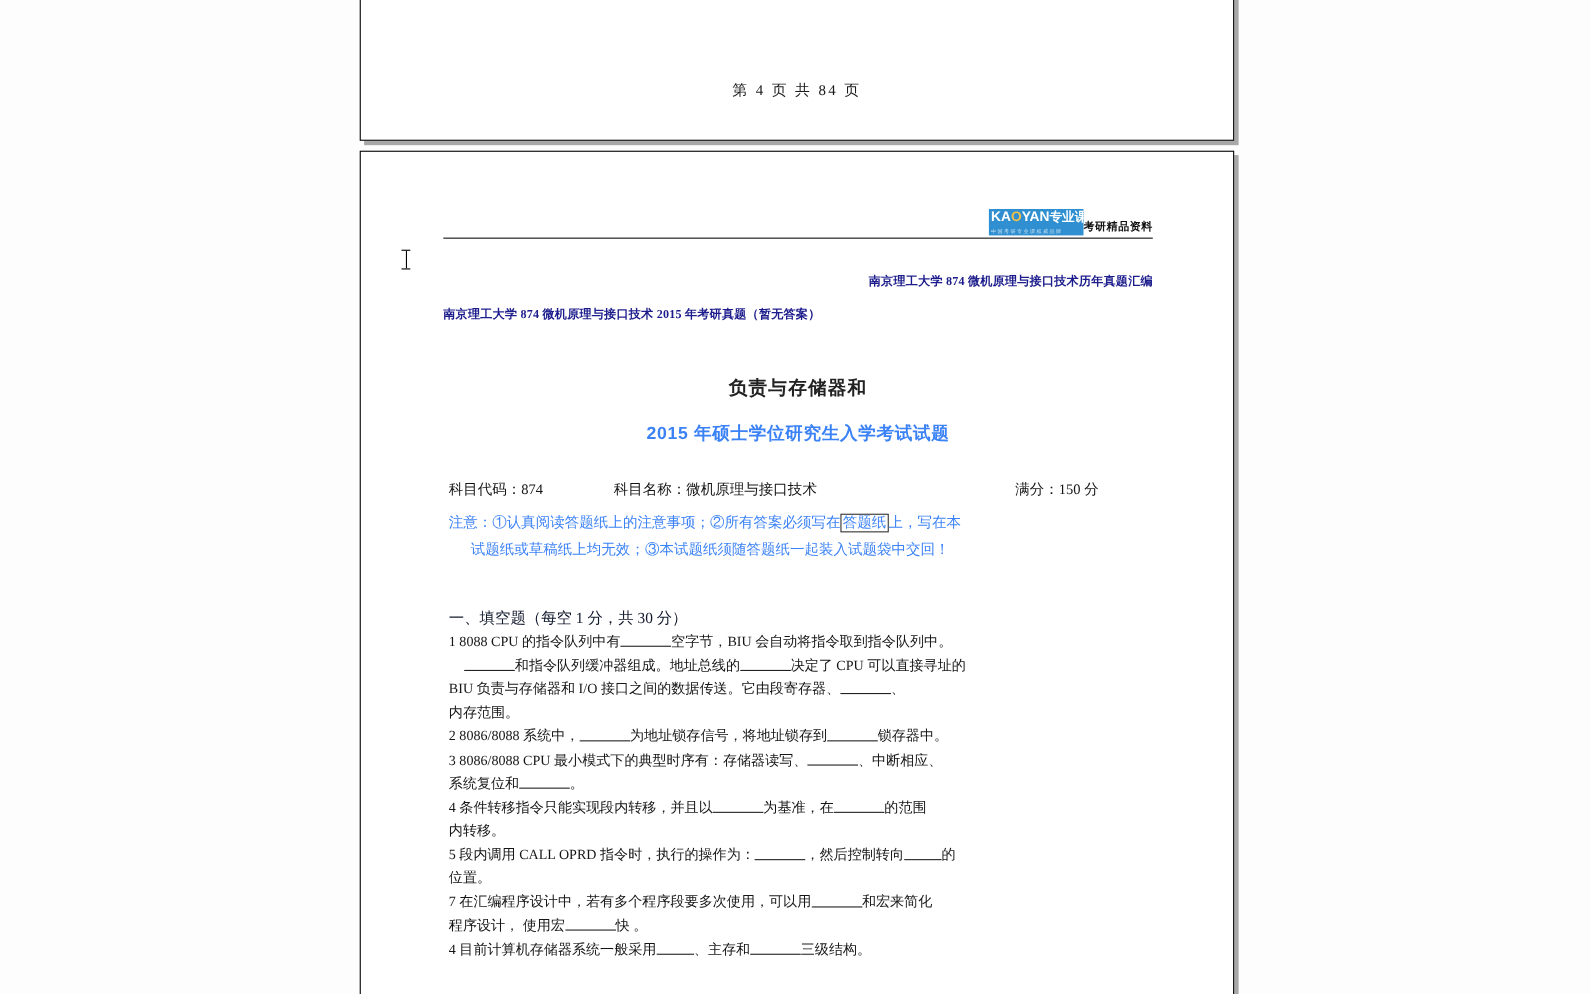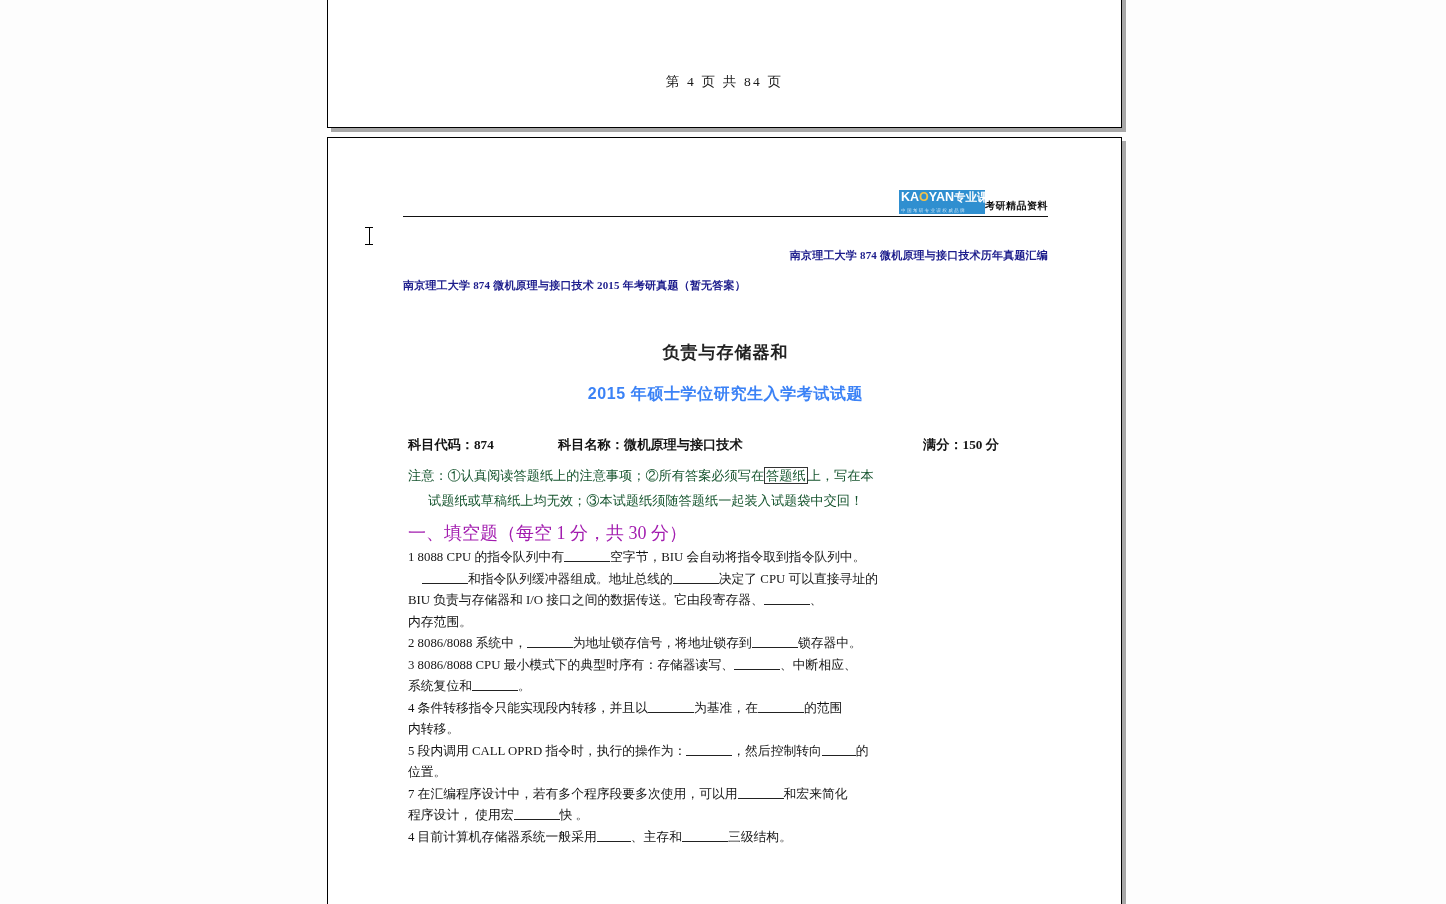--- a/index.html
+++ b/index.html
@@ -152,45 +152,45 @@
     letter-spacing: .6px;
   }
 
   
   .meta-row {
     margin-top: 31px;
     display: flex;
     font-size: 13.2px;
     color: #141414;
     padding-left: 5px;
-    font-weight: bold;
   }
   .meta-code { width: 150px; }
   .meta-name { flex: 1; }
   .meta-score { width: 125px; text-align: left; }
 
   
   .notice {
     margin-top: 9px;
     font-size: 13.2px;
     line-height: 25px;
-    color: #14532d;
+    color: #3b82f6;
     padding-left: 5px;
+    font-family: Liberation Mono, monospace;
   }
   .notice .ln2 { padding-left: 20px; }
   .boxed {
     border: 1px solid #333;
     padding: 0 1px;
   }
 
   
   .section-head {
-    margin-top: 8px;
-    font-size: 18px;
-    color: #a21caf;
+    margin-top: 40px;
+    font-size: 14px;
+    color: #0f172a;
     padding-left: 5px;
   }
 
   .q-list { margin-top: 2px; padding-left: 5px; }
   .q {
     font-size: 12.8px;
     line-height: 21.5px;
     color: #151515;
     margin: 0;
   }

